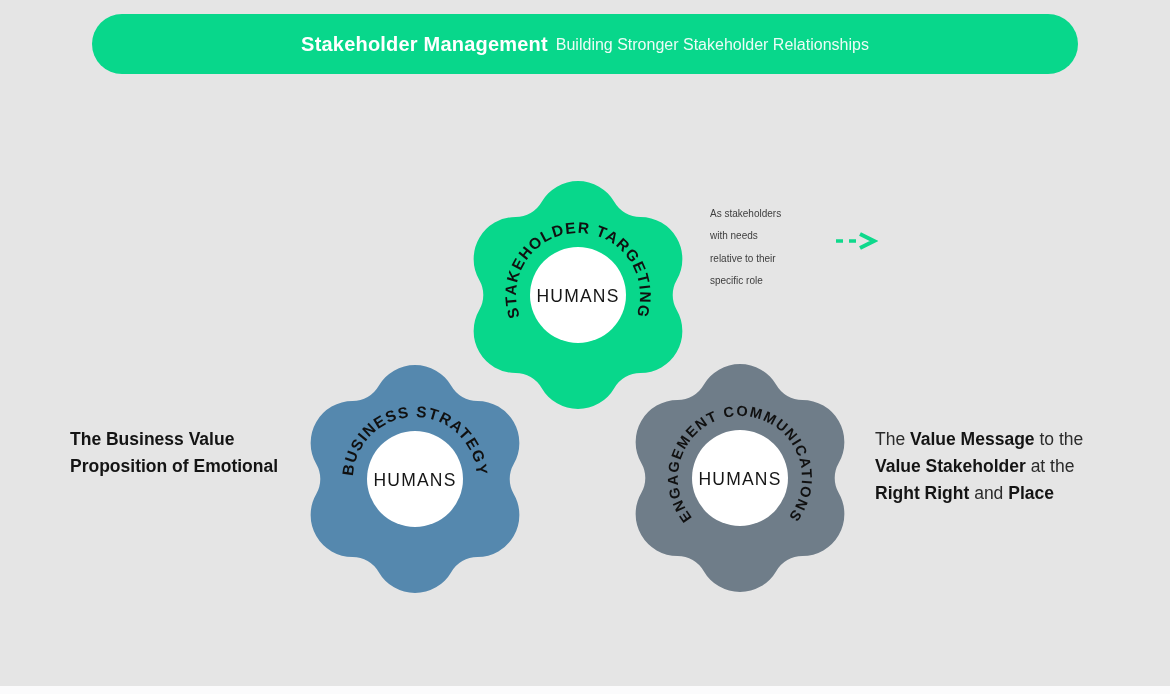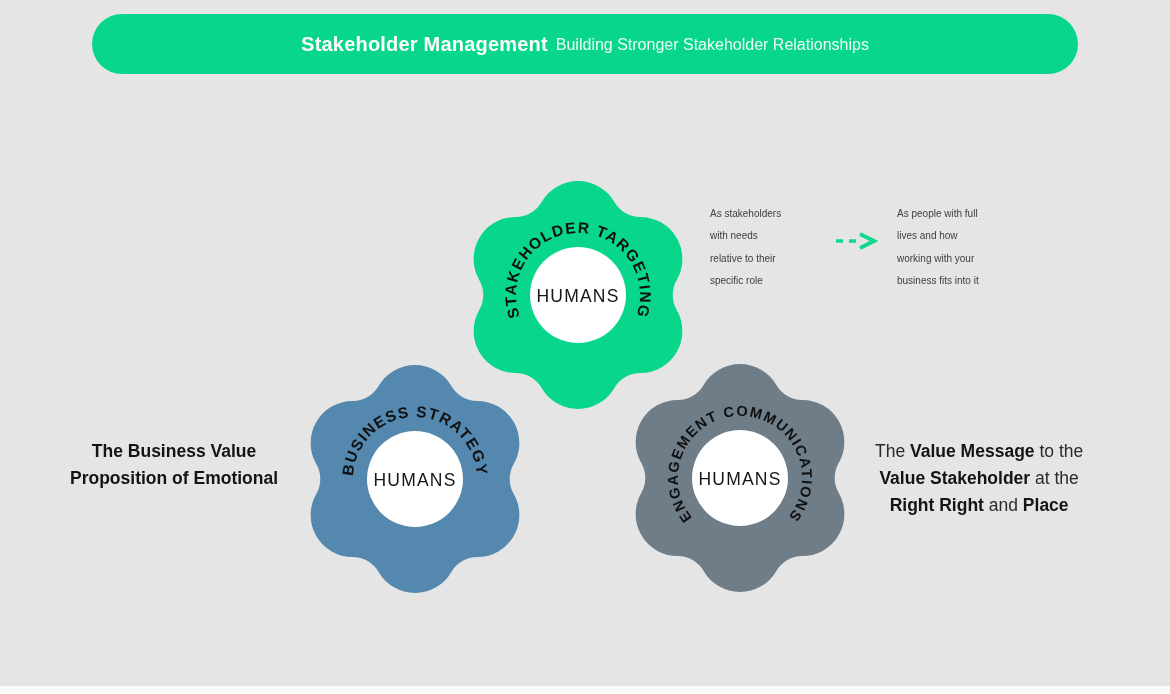--- a/index.html
+++ b/index.html
@@ -44,24 +44,23 @@
     position:absolute;top:203px;
     font-size:10px;line-height:22.4px;color:#3E3E3E;
     white-space:nowrap;
   }
   .kcol-left{left:710px;}
   .kcol-right{left:897px;}
   .arrow-wrap{
     position:absolute;left:834px;top:232px;width:44px;height:18px;
   }
   .note{
-    position:absolute;top:438px;
+    position:absolute;top:426px;
     font-size:17.5px;line-height:27px;color:#2B2B2B;
     white-space:nowrap;
-    text-align:center;
   }
   .note .b{font-weight:700;color:#141414;}
   .note-left{left:70px;}
   .note-right{left:875px;}
 </style>
 </head>
 <body>
 
 <div class="stage" style="background: #e5e5e5;">
 
@@ -104,26 +103,20 @@
       <div>specific role</div>
     </div>
 
   <div class="arrow-wrap" style="color: rgb(14, 217, 140);">
     <svg width="44" height="18" viewBox="0 0 44 18">
       <line x1="2" y1="9" x2="24" y2="9" stroke="currentColor" stroke-width="3.5" stroke-dasharray="7 6"></line>
       <path d="M26 2 L40 9 L26 16" fill="none" stroke="currentColor" stroke-width="4"></path>
     </svg>
   </div>
 
-  <div class="kcol kcol-right">
-      <div>As people with full</div>
-      <div>lives and how</div>
-      <div>working with your</div>
-      <div>business fits into it</div>
-    </div>
 
   <div class="note note-left">
       <div><span class="b">The Business Value</span></div>
       <div><span class="b">Proposition of Emotional</span></div>
     </div>
 
   <div class="note note-right">
       <div><span>The </span><span class="b">Value Message</span><span> to the</span></div>
       <div><span class="b">Value Stakeholder</span><span> at the</span></div>
       <div><span class="b">Right Right</span><span> and </span><span class="b">Place</span></div>

